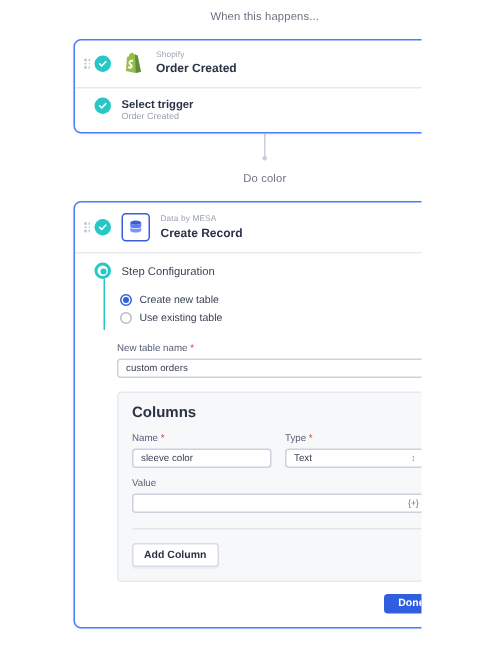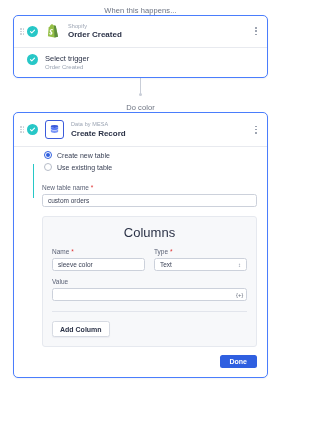--- a/index.html
+++ b/index.html
@@ -6,21 +6,21 @@
   body{
     width:281px;height:430px;
     background:#ffffff;
     font-family:"Liberation Sans","DejaVu Sans",sans-serif;
     font-size:7px;
     color:#3b4256;
     -webkit-font-smoothing:antialiased;
     overflow:hidden;
     position:relative;
   }
-  .canvas{position:relative;width:281px;height:350px;}
+  .canvas{position:relative;width:281px;height:350px;padding-left:36px;}
 
   
   .caption{
     text-align:center;
     font-size:7.5px;
     color:#6b7280;
     letter-spacing:.1px;
   }
   #caption-when{padding-top:6px;}
   #caption-do{padding-top:3px;}
@@ -28,21 +28,21 @@
   
   .connector{
     display:flex;flex-direction:column;align-items:center;
     height:22px;justify-content:flex-start;
   }
   .connector .line{width:1px;height:16px;background:#c9ced8;}
   .connector .dot{width:3px;height:3px;border-radius:50%;background:#c9ced8;margin-top:-1px;}
 
   
   .card{
-    margin:0 13px 0 13px;
+    margin:11px 13px 0 13px;
     border:1px solid #4a7dfc;
     border-radius:5px;
     background:#ffffff;
     box-shadow:0 1px 2px rgba(32,48,90,.06);
     position:relative;
   }
   .card-inner{padding:0;}
 
   
   .app-row{
@@ -95,21 +95,21 @@
   }
   .step-row .check{margin-top:0;}
   .step-row .check.ring{
     background:#ffffff;border:2.5px solid #27c7c7;
     width:11px;height:11px;box-sizing:border-box;
   }
   .step-row .check.ring .core{
     width:4px;height:4px;border-radius:50%;background:#27c7c7;
   }
   .step-texts{display:flex;flex-direction:column;line-height:1.2;padding-top:.5px;}
-  .step-texts .st-main{font-size:7.5px;color:#2b3247;font-weight:normal;}
+  .step-texts .st-main{font-size:7.5px;color:#2b3247;font-weight:bold;}
   .step-texts .st-sub{font-size:6px;color:#9aa3b2;margin-top:1px;}
   .step-texts .st-plain{font-size:7.5px;color:#3b4256;}
 
   .rail{
     position:absolute;left:18.5px;top:17px;width:1.5px;height:34px;
     background:#27c7c7;
   }
 
   
   .config{padding:0 10px 0 28px;}
@@ -134,21 +134,21 @@
     padding:0 5px;font-size:6.5px;color:#3b4256;
     box-sizing:border-box;
   }
   .input.empty{color:#b7bdc9;}
 
   
   .columns-panel{
     margin-top:9px;background:#f7f8fa;border:1px solid #e6e9ef;
     border-radius:3px;padding:8px 9px 9px 9px;
   }
-  .columns-title{font-size:13px;font-weight:normal;color:#2b3247;margin-bottom:8px;text-align:center;}
+  .columns-title{font-size:10px;font-weight:bold;color:#2b3247;margin-bottom:8px;}
   .col-row{display:flex;gap:9px;}
   .col-half{flex:1;min-width:0;}
   .select{
     height:13px;border:1px solid #ccd1db;border-radius:2.5px;background:#fff;
     display:flex;align-items:center;justify-content:space-between;
     padding:0 5px;font-size:6.5px;color:#3b4256;box-sizing:border-box;
   }
   .select .caret{font-size:6px;color:#8b93a3;line-height:1;}
   .value-wrap{position:relative;}
   .value-wrap .input{padding-right:18px;}
@@ -276,20 +276,28 @@
             <i></i>
         </div>
       </div>
 
       <div class="divider"></div>
 
       <div style="position:relative;">
         <div class="rail"></div>
 
 
+        <div class="step-row">
+          <div class="check ring">
+            <span class="core"></span>
+          </div>
+          <div class="step-texts">
+            <span class="st-plain">Step Configuration</span>
+          </div>
+        </div>
       </div>
 
       <div class="config">
 
         <div class="radio-group">
           <div class="radio-item">
             <span class="radio on"></span>
             <span class="radio-label">Create new table</span>
           </div>
           <div class="radio-item">

